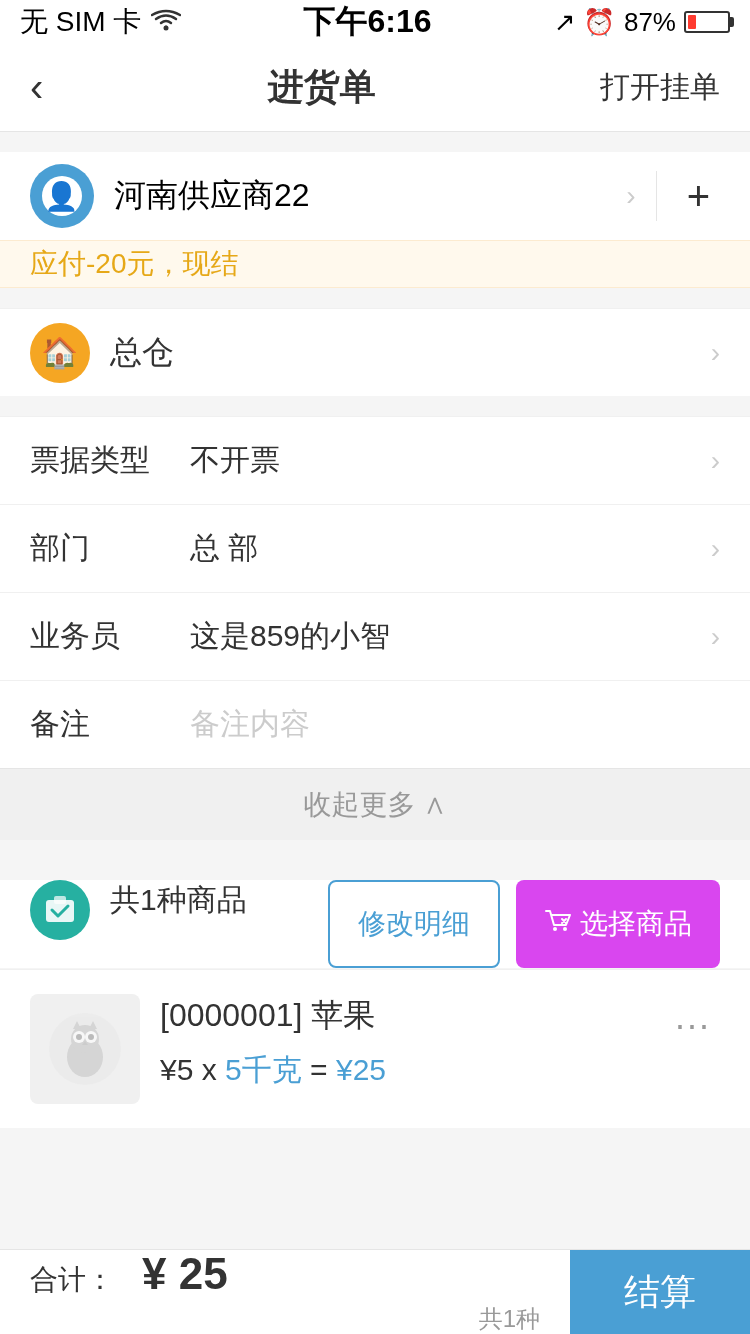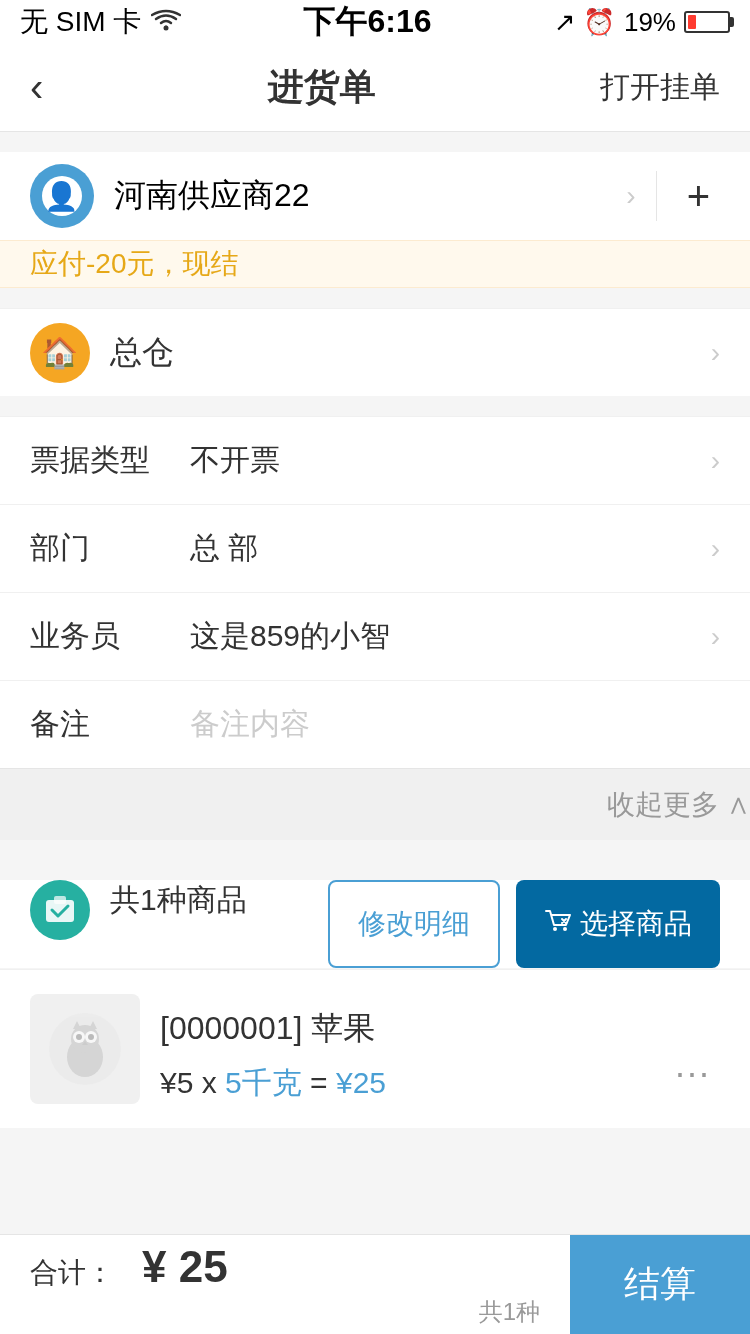--- a/index.html
+++ b/index.html
@@ -223,21 +223,21 @@
     }
     .form-placeholder {
       color: #ccc;
     }
 
     
     .collapse-row {
       background: #f0f0f0;
       display: flex;
       align-items: center;
-      justify-content: flex-end;
+      justify-content: center;
       height: 72px;
       border-top: 1px solid #e5e5e5;
       cursor: pointer;
     }
     .collapse-text {
       font-size: 28px;
       color: #999;
     }
 
     
@@ -268,37 +268,37 @@
       border: 2px solid #4a9fd4;
       color: #4a9fd4;
       background: #fff;
       padding: 14px 28px;
       border-radius: 8px;
       font-size: 28px;
       margin-right: 16px;
       cursor: pointer;
     }
     .btn-primary {
-      background: #0369a1;
+      background: #d946ef;
       color: #fff;
       padding: 14px 28px;
       border-radius: 8px;
       font-size: 28px;
       border: none;
       cursor: pointer;
       display: flex;
       align-items: center;
       gap: 8px;
     }
 
     
     .product-item {
       background: #fff;
       display: flex;
-      align-items: flex-end;
+      align-items: flex-start;
       padding: 24px 30px;
       border-top: 1px solid #f0f0f0;
       margin-top: 1px;
     }
     .product-thumb {
       width: 110px;
       height: 110px;
       background: #f0f0f0;
       border-radius: 8px;
       margin-right: 20px;
@@ -334,21 +334,21 @@
       padding: 10px;
       cursor: pointer;
     }
 
     
     .bottom-bar {
       position: fixed;
       bottom: 0;
       left: 0;
       width: 750px;
-      height: 100px;
+      height: 85px;
       display: flex;
       align-items: stretch;
       background: #fff;
       border-top: 1px solid #e5e5e5;
     }
     .bottom-total {
       flex: 1;
       display: flex;
       flex-direction: column;
       justify-content: center;
@@ -411,21 +411,21 @@
         <path d="M5 10 Q15 3 25 10" stroke="#333" stroke-width="2.5" fill="none" stroke-linecap="round"></path>
         <path d="M1 6 Q15 -2 29 6" stroke="#333" stroke-width="2.5" fill="none" stroke-linecap="round"></path>
         <circle cx="15" cy="19" r="2.5" fill="#333"></circle>
       </svg>
     </span>
   </div>
   <div class="status-center">下午6:16</div>
   <div class="status-right">
     <span>↗</span>
     <span>⏰</span>
-    <span>19%</span>
+    <span>87%</span>
     <div class="battery-icon">
       <div class="battery-fill"></div>
     </div>
   </div>
 </div>
 
 <div class="nav-bar">
   <span class="nav-back">‹</span>
   <span class="nav-title">进货单</span>
   <span class="nav-action">打开挂单</span>

